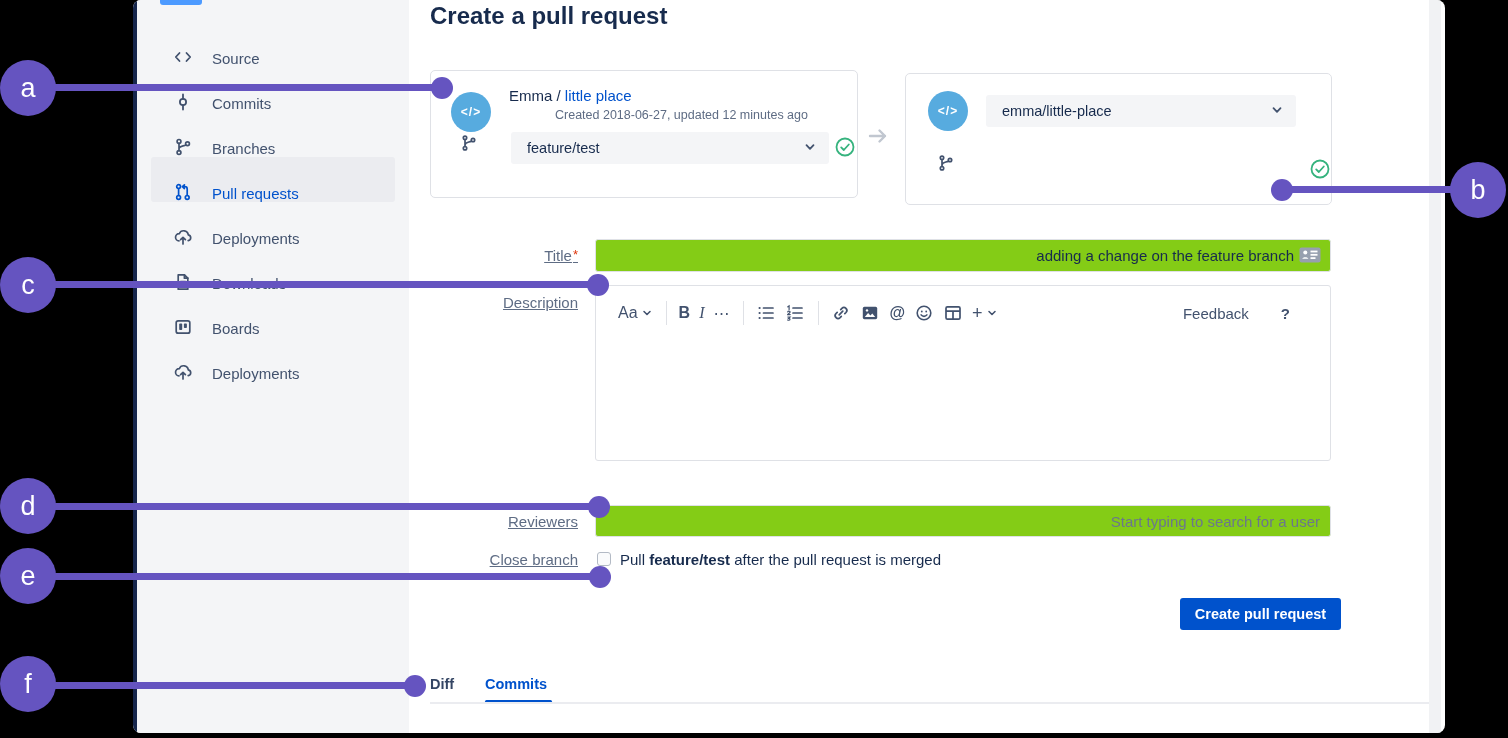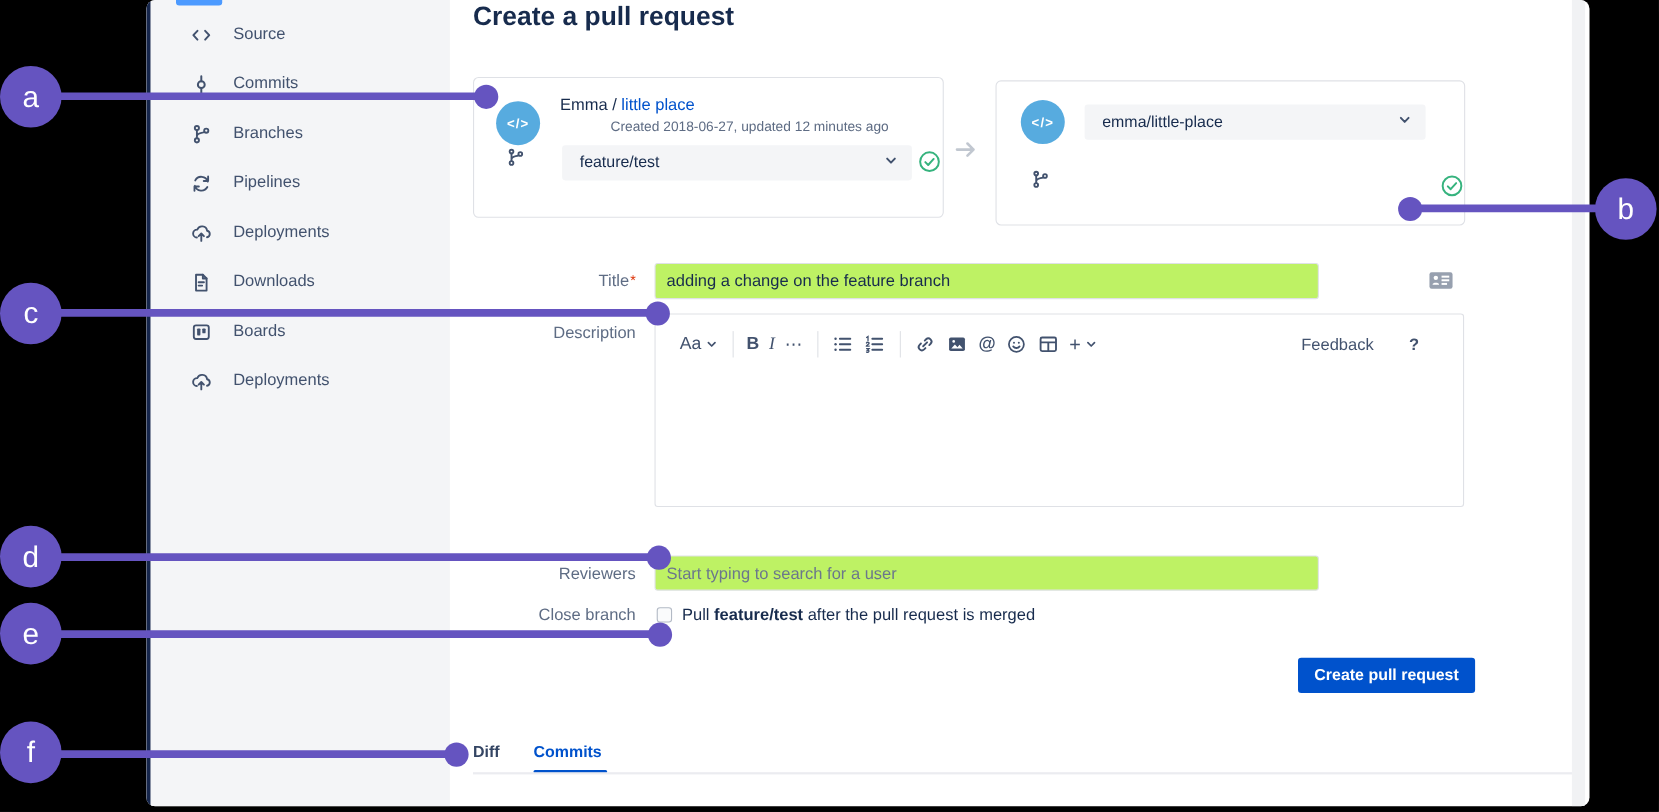--- a/index.html
+++ b/index.html
@@ -11,21 +11,21 @@
   html,body{margin:0;padding:0;background:#000;}
   body{font-family:"Liberation Sans",sans-serif;color:var(--ink);}
   .stage{position:relative;width:1508px;height:738px;background:#000;border-radius:14px;overflow:hidden;}
   .window{position:absolute;left:133px;top:0;width:1312px;height:733px;background:#fff;border-radius:8px;overflow:hidden;}
 
   
   .navstrip{position:absolute;left:0;top:0;width:4px;height:100%;background:#16264C;}
   .sidebar{position:absolute;left:4px;top:0;width:272px;height:100%;background:var(--sidebg);}
   .logo-stub{position:absolute;left:23px;top:0;width:42px;height:5px;background:#4C9AFF;border-radius:0 0 3px 3px;}
   .nav{position:absolute;left:0;top:22px;width:100%;}
-  .nav-item{display:flex;align-items:flex-start;height:45px;margin:0 14px;padding-left:22px;border-radius:3px;cursor:pointer;color:var(--slate);}
+  .nav-item{display:flex;align-items:flex-end;height:45px;margin:0 14px;padding-left:22px;border-radius:3px;cursor:pointer;color:var(--slate);}
   .nav-item .nav-icon{width:20px;height:20px;display:flex;align-items:center;justify-content:center;}
   .nav-item .nav-label{margin-left:19px;font-size:15px;font-weight:500;}
   .nav-item.active{background:var(--hl);color:var(--blue);}
   .gear{font-size:19px;line-height:20px;color:var(--slate);}
 
   
   h1.page-title{position:absolute;left:297px;top:2px;margin:0;font-size:24px;font-weight:700;color:var(--ink);}
   .card{position:absolute;background:#fff;border:1px solid var(--line);border-radius:5px;}
   .card.source{left:297px;top:70px;width:428px;height:128px;}
   .card.dest{left:772px;top:73px;width:427px;height:132px;}
@@ -36,24 +36,24 @@
   .repo-line .repo-link{color:var(--blue);cursor:pointer;}
   .repo-meta{position:absolute;font-size:12.5px;color:var(--muted);margin-left:46px;}
   .select{position:absolute;background:var(--sidebg);border-radius:3px;display:flex;align-items:center;
           padding:0 12px 0 16px;font-size:14.5px;color:var(--ink);cursor:pointer;height:32px;}
   .select .sel-text{flex:1;}
   .branch-glyph{position:absolute;width:20px;height:20px;}
   .check{position:absolute;width:22px;height:22px;}
   .between-arrow{position:absolute;left:733px;top:124px;}
 
   
-  .flabel{position:absolute;left:305px;width:140px;text-align:right;font-size:15px;color:var(--muted);}
+  .flabel{position:absolute;left:305px;width:140px;text-align:right;font-size:15px;color:var(--muted);text-decoration:underline;}
   .req{color:#DE350B;font-size:13px;vertical-align:top;margin-left:1px;}
-  .text-input{position:absolute;left:462px;width:604px;border:1px solid var(--line);border-radius:3px;background:#bef264;
-              font-family:"Liberation Sans",sans-serif;font-size:15px;color:var(--ink);padding:0 36px 0 10px;outline:none;}
+  .text-input{position:absolute;left:462px;width:736px;border:1px solid var(--line);border-radius:3px;background:#84cc16;
+              font-family:"Liberation Sans",sans-serif;font-size:15px;color:var(--ink);padding:0 36px 0 10px;outline:none;text-align:right;}
   .text-input::placeholder{color:#6B778C;opacity:1;}
   #title-input{top:239px;height:33px;}
   #reviewers-input{top:505px;height:32px;padding-right:10px;}
   .title-card-icon{position:absolute;left:1166px;top:247px;width:22px;height:16px;cursor:pointer;}
 
   .editor{position:absolute;left:462px;top:285px;width:736px;height:176px;border:1px solid var(--line);border-radius:3px;background:#fff;}
   .toolbar{display:flex;align-items:center;height:54px;padding:0 40px 0 22px;color:var(--slate);}
   .tb-btn{display:flex;align-items:center;gap:3px;margin-right:9px;cursor:pointer;color:var(--slate);}
   .tb-sep{width:1px;height:24px;background:var(--line);margin:0 12px 0 4px;}
   .tb-bold{font-weight:700;font-size:16px;}
@@ -120,29 +120,33 @@
             <svg width="20" height="20" viewBox="0 0 20 20" fill="none" stroke="#42526E" stroke-width="1.7" stroke-linecap="round">
                 <circle cx="6" cy="4.4" r="1.9"></circle>
                 <circle cx="6" cy="15.6" r="1.9"></circle>
                 <circle cx="14.5" cy="6.8" r="1.9"></circle>
                 <path d="M6 6.3 v7.4 M6 12 c0-3.3 4.5-2.7 6.8-4"></path>
               </svg>
           </span>
           <span class="nav-label">Branches</span>
         </div>
 
-
-        <div class="nav-item">
-          <span class="nav-icon">
-            <svg width="20" height="20" viewBox="0 0 20 20" fill="none" stroke="#42526E" stroke-width="1.7" stroke-linecap="round" stroke-linejoin="round">
-                <path d="M15.9 8.1 a6.2 6.2 0 0 0 -11.4 -1.1 M16.2 3.5 v4 h-4 M4.1 11.9 a6.2 6.2 0 0 0 11.4 1.1 M3.8 16.5 v-4 h4"></path>
-              </svg>
-          </span>
-          <span class="nav-label">Pipelines</span>
-        </div>
+        <div class="nav-item active">
+          <span class="nav-icon">
+            <svg width="20" height="20" viewBox="0 0 20 20" fill="none" stroke="#0052CC" stroke-width="1.7" stroke-linecap="round" stroke-linejoin="round">
+                <circle cx="5.6" cy="4.6" r="1.9"></circle>
+                <circle cx="5.6" cy="15.4" r="1.9"></circle>
+                <path d="M5.6 6.5 v7"></path>
+                <circle cx="14.2" cy="15.4" r="1.9"></circle>
+                <path d="M11.4 2.9 l-2 1.8 2 1.8 M10.2 4.7 h1.7 a2.3 2.3 0 0 1 2.3 2.3 v6.4"></path>
+              </svg>
+          </span>
+          <span class="nav-label">Pull requests</span>
+        </div>
+
 
         <div class="nav-item">
           <span class="nav-icon">
             <svg width="20" height="20" viewBox="0 0 20 20" fill="none" stroke="#42526E" stroke-width="1.7" stroke-linecap="round" stroke-linejoin="round">
                 <path d="M6 13.9 a3.6 3.6 0 0 1 .3 -7.2 a4.7 4.7 0 0 1 9 1.1 a3 3 0 0 1 -0.1 5.9"></path>
                 <path d="M10 17 v-6.5 M7.6 12.7 L10 10.3 l2.4 2.4"></path>
               </svg>
           </span>
           <span class="nav-label">Deployments</span>
         </div>

